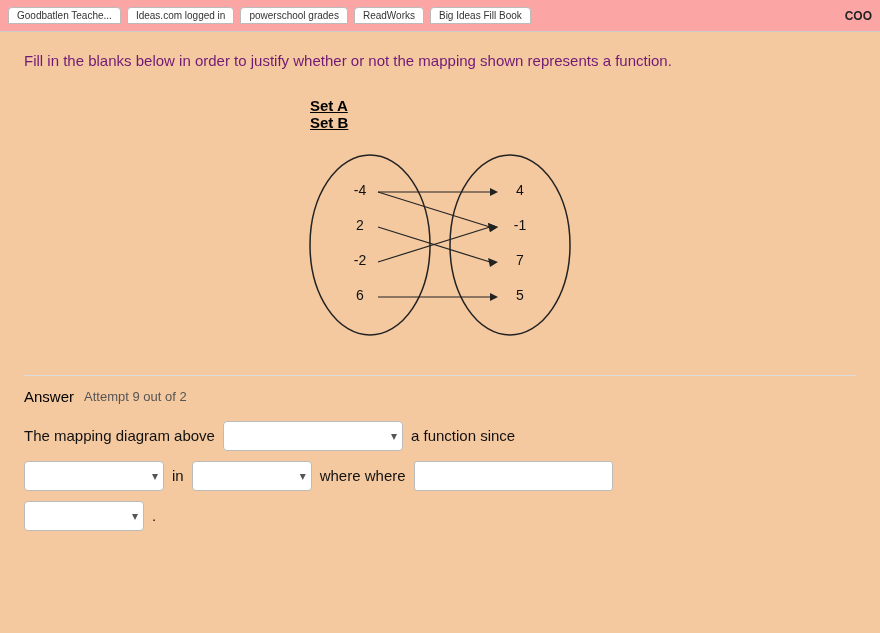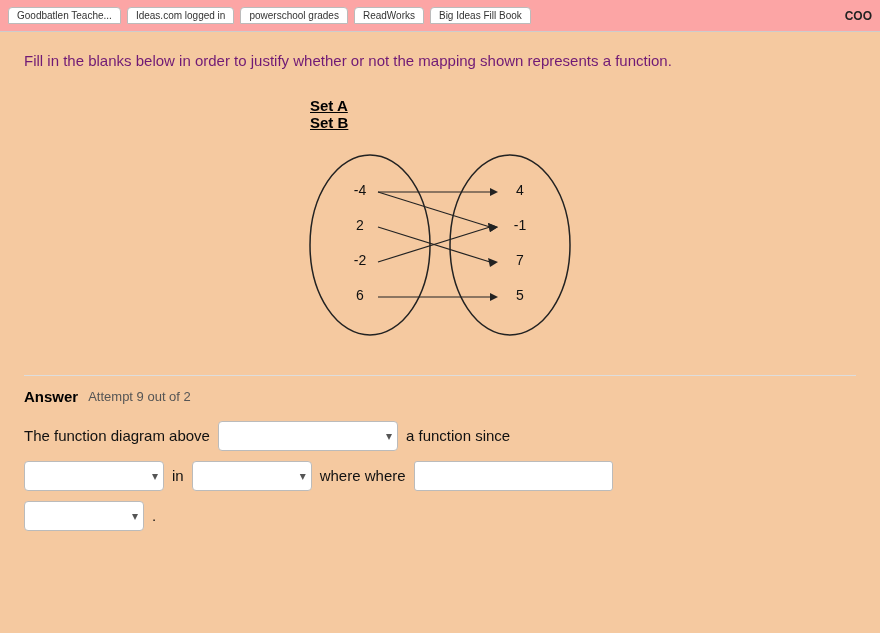--- a/index.html
+++ b/index.html
@@ -74,21 +74,21 @@
       border-top: 1px solid #ddd;
     }
 
     .answer-header {
       display: flex;
       align-items: center;
       gap: 10px;
       margin-bottom: 16px;
     }
     .answer-label {
-      font-weight: bold;
+      font-weight: normal;
       font-size: 15px;
     }
     .attempt-label {
       font-size: 13px;
       color: #555;
     }
 
     .fill-row {
       display: flex;
       align-items: center;
@@ -206,21 +206,21 @@
     </div>
   </div>
 
   <div class="answer-section">
     <div class="answer-header">
       <span class="answer-label">Answer</span>
       <span class="attempt-label">Attempt 9 out of 2</span>
     </div>
 
     <div class="fill-row">
-      <span class="static-text">The function diagram above</span>
+      <span class="static-text">The mapping diagram above</span>
       <div class="select-wrapper">
         <select class="dropdown-select">
           <option value=""></option>
           <option value="does represent">does represent</option>
           <option value="does not represent">does not represent</option>
         </select>
       </div>
       <span class="static-text">a function since</span>
     </div>
 

